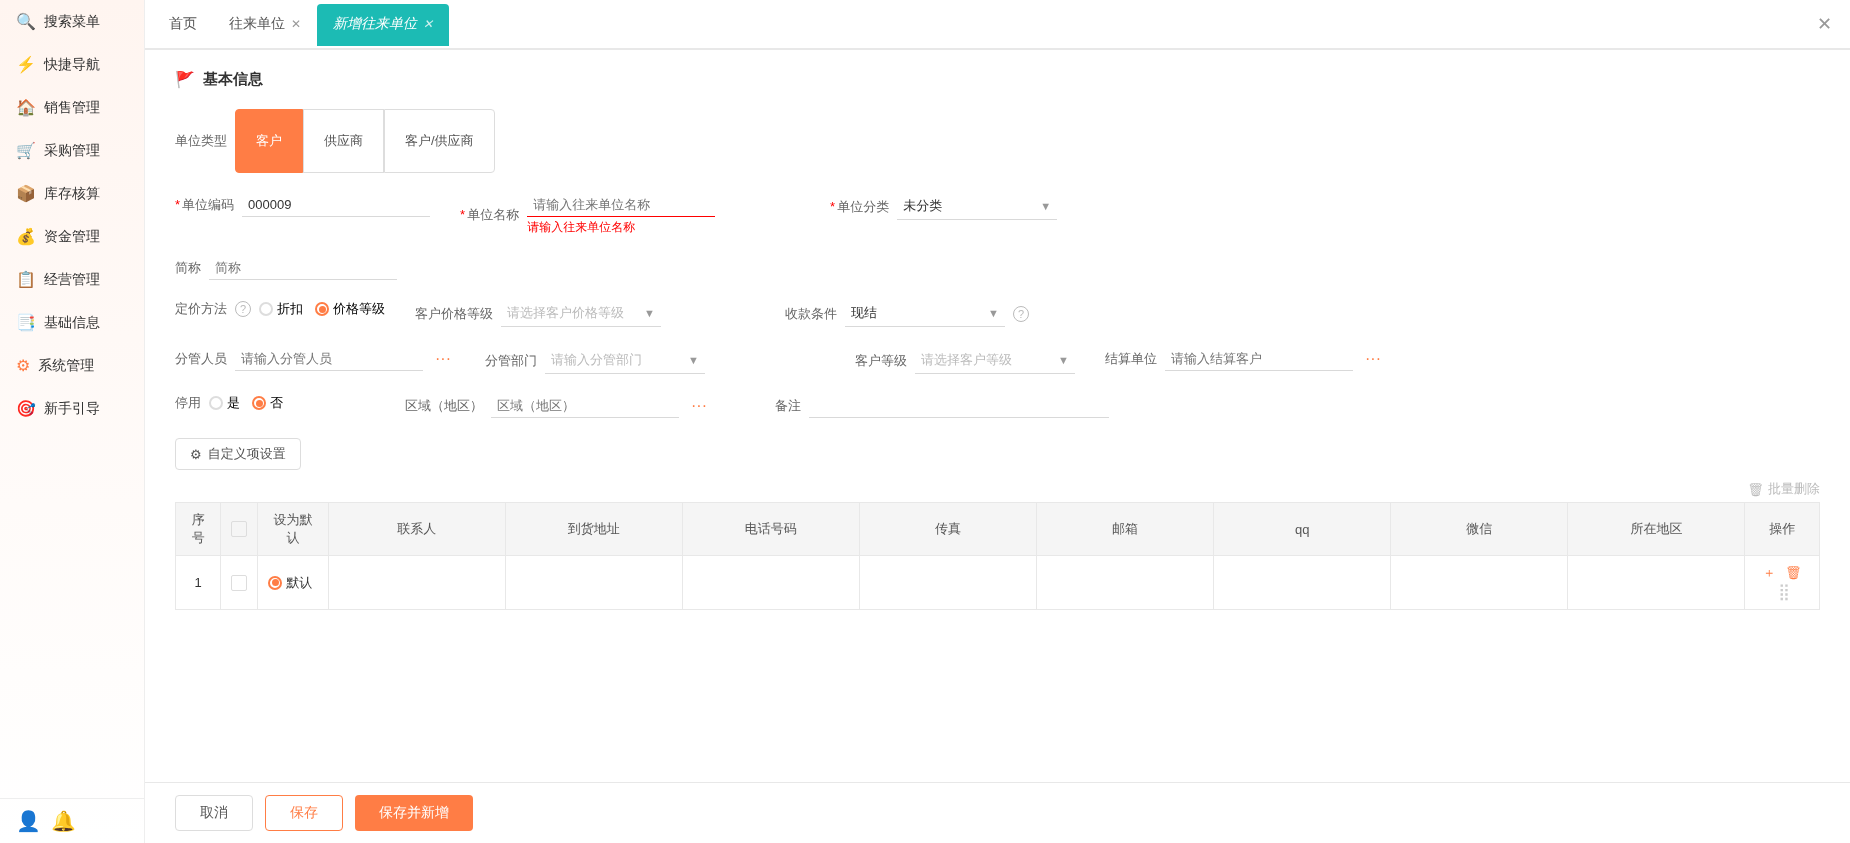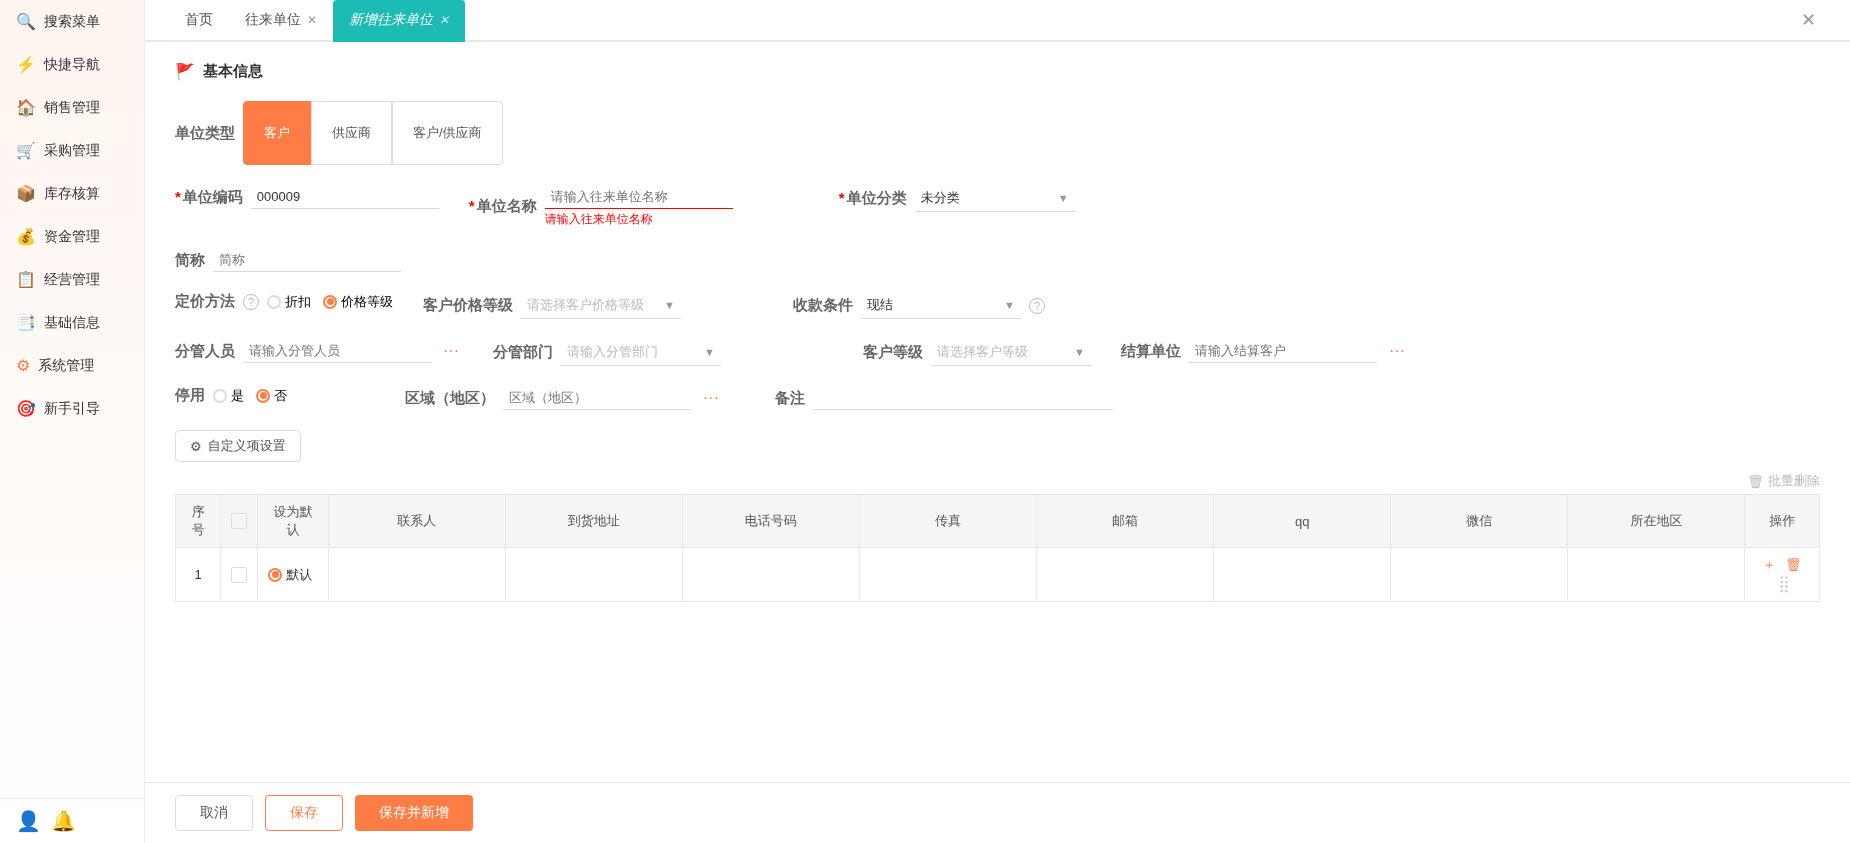--- a/index.html
+++ b/index.html
@@ -40,22 +40,22 @@
       flex-direction: column;
       overflow: hidden;
     }
 
     
     .tab-bar {
       background: #fff;
       display: flex;
       align-items: center;
       border-bottom: 2px solid #e8e8e8;
-      height: 42px;
-      padding: 0 24px;
+      height: 50px;
+      padding: 0 8px;
       position: relative;
     }
     .tab {
       padding: 0 16px;
       height: 42px;
       display: flex;
       align-items: center;
       font-size: 14px;
       cursor: pointer;
       color: #555;
@@ -108,24 +108,23 @@
       flex-wrap: wrap;
     }
     .form-group {
       display: flex;
       align-items: center;
       gap: 8px;
       min-width: 200px;
     }
     .form-group.wide { min-width: 340px; }
     .form-label {
-      font-size: 15px;
+      font-size: 13px;
       color: #666;
       white-space: nowrap;
-      font-weight: bold;
     }
     .required::before {
       content: '*';
       color: #f00;
       margin-right: 2px;
     }
     .form-input {
       border: none;
       border-bottom: 1px solid #d9d9d9;
       padding: 4px 6px;

